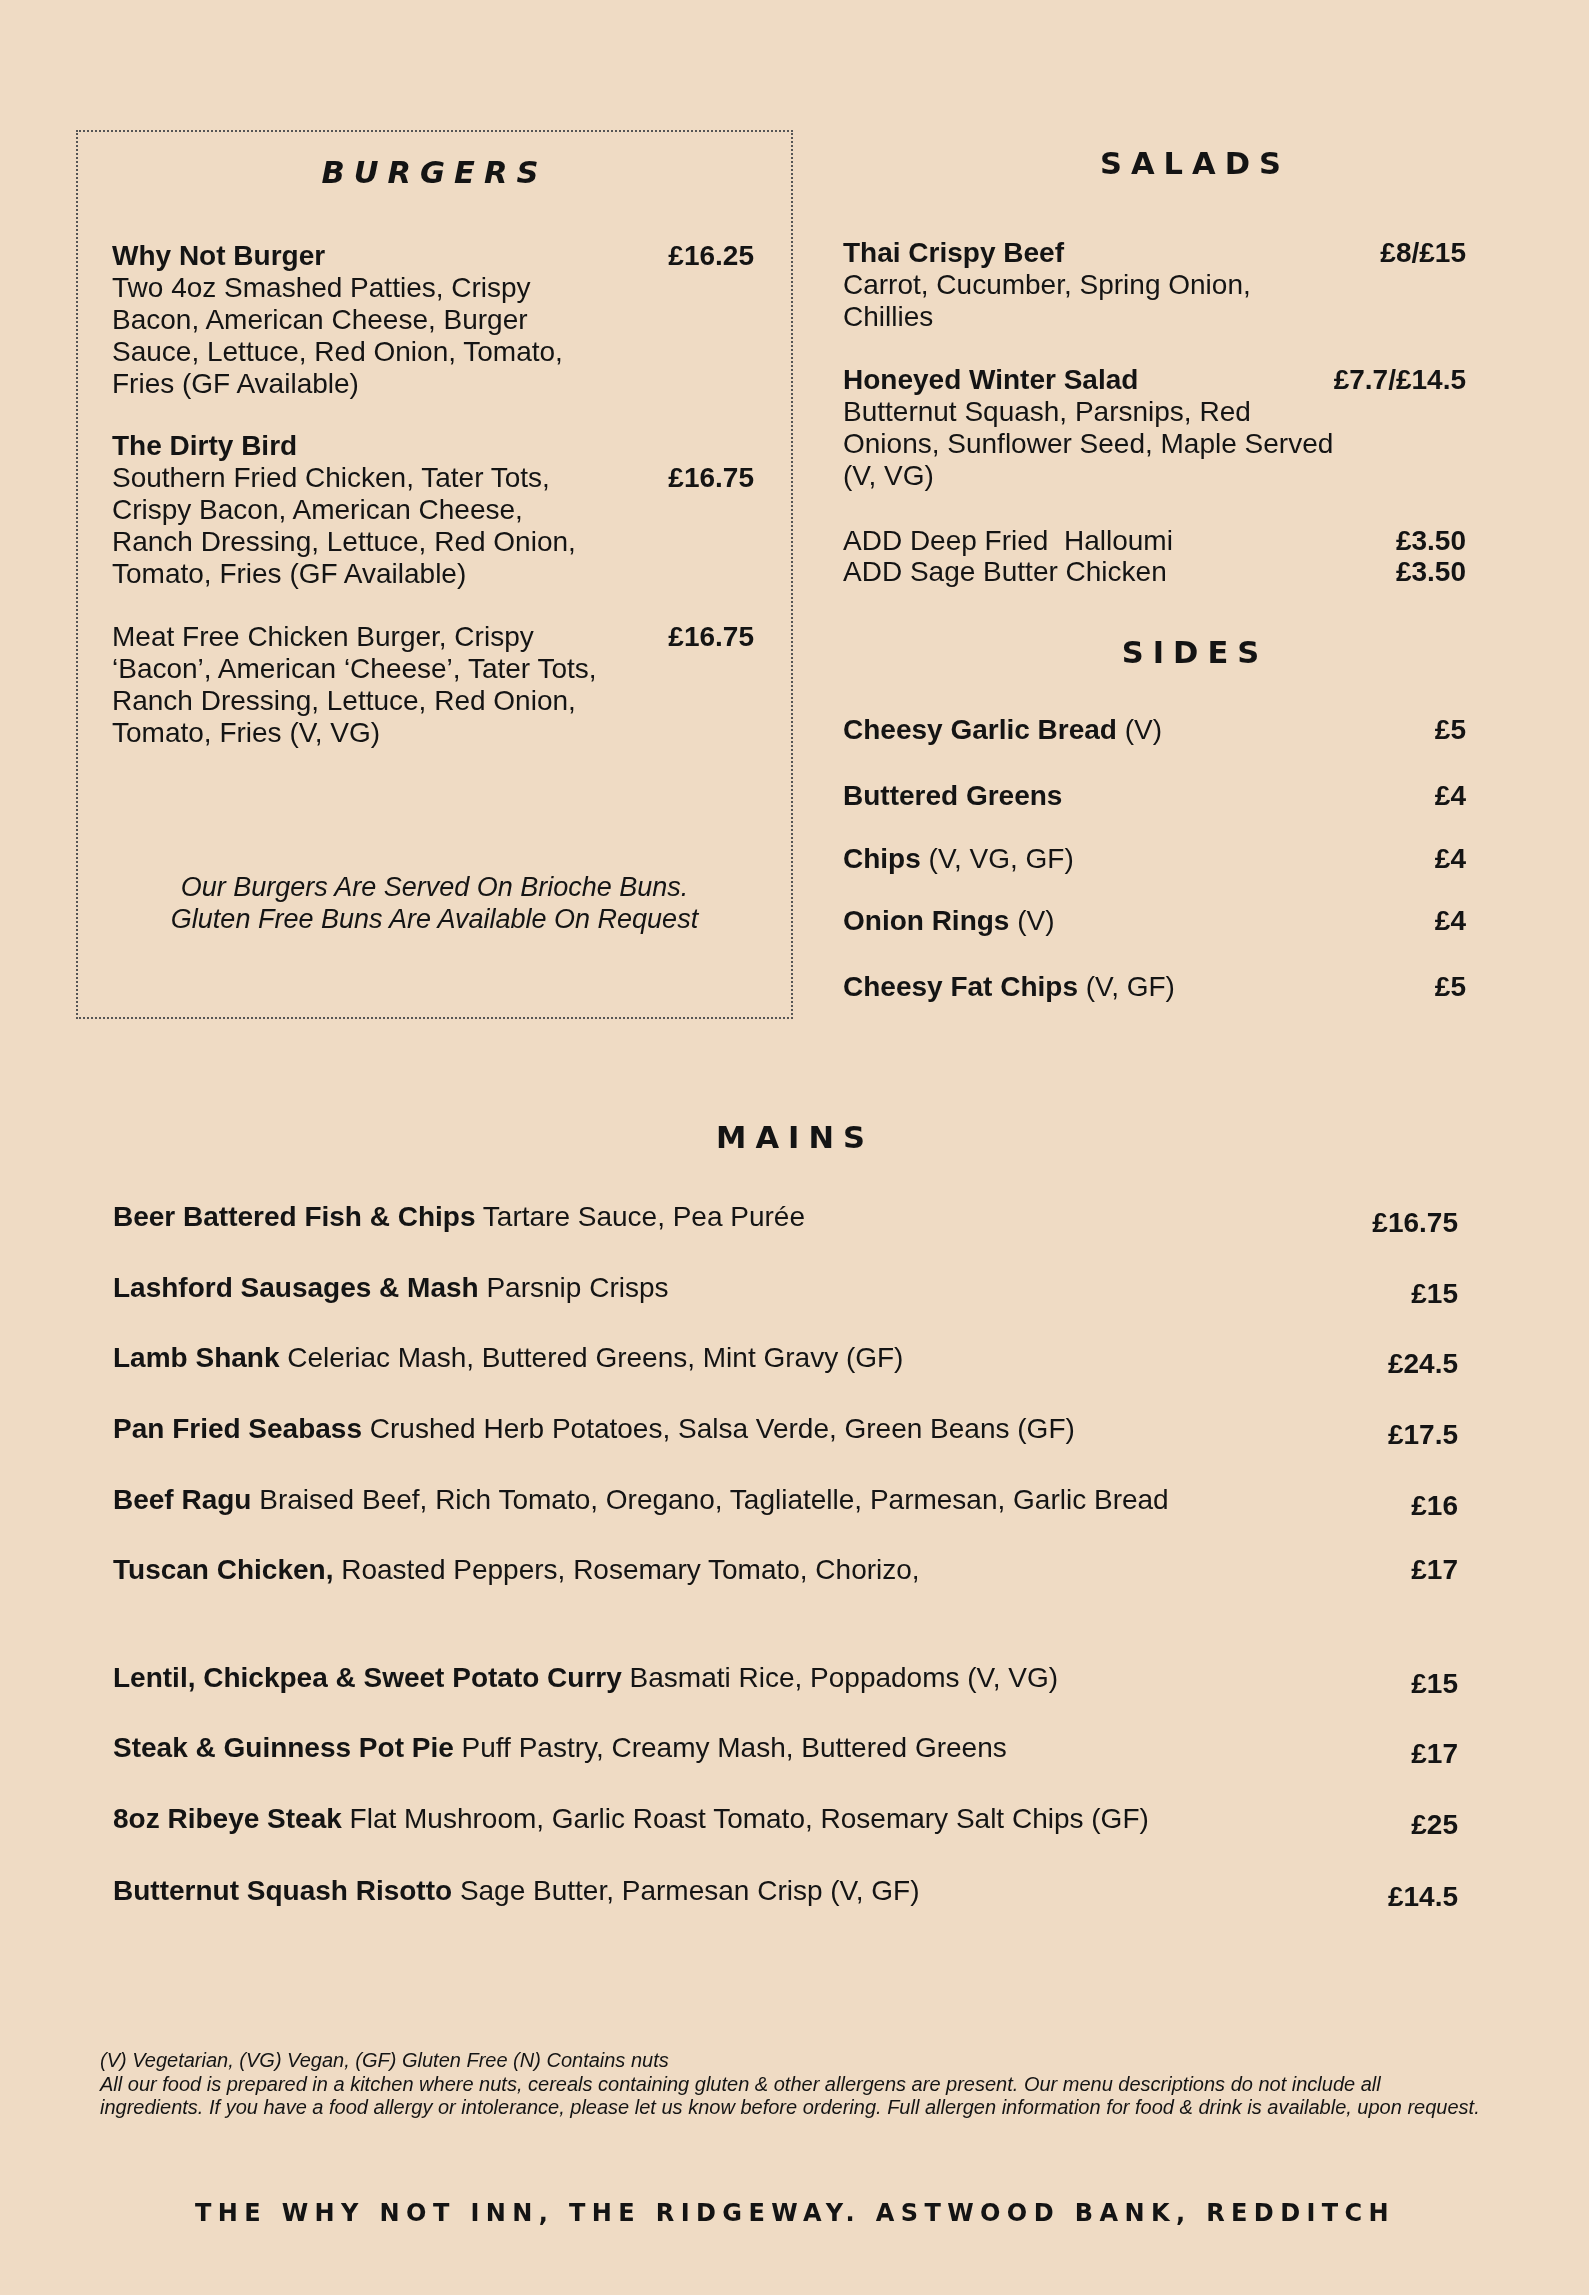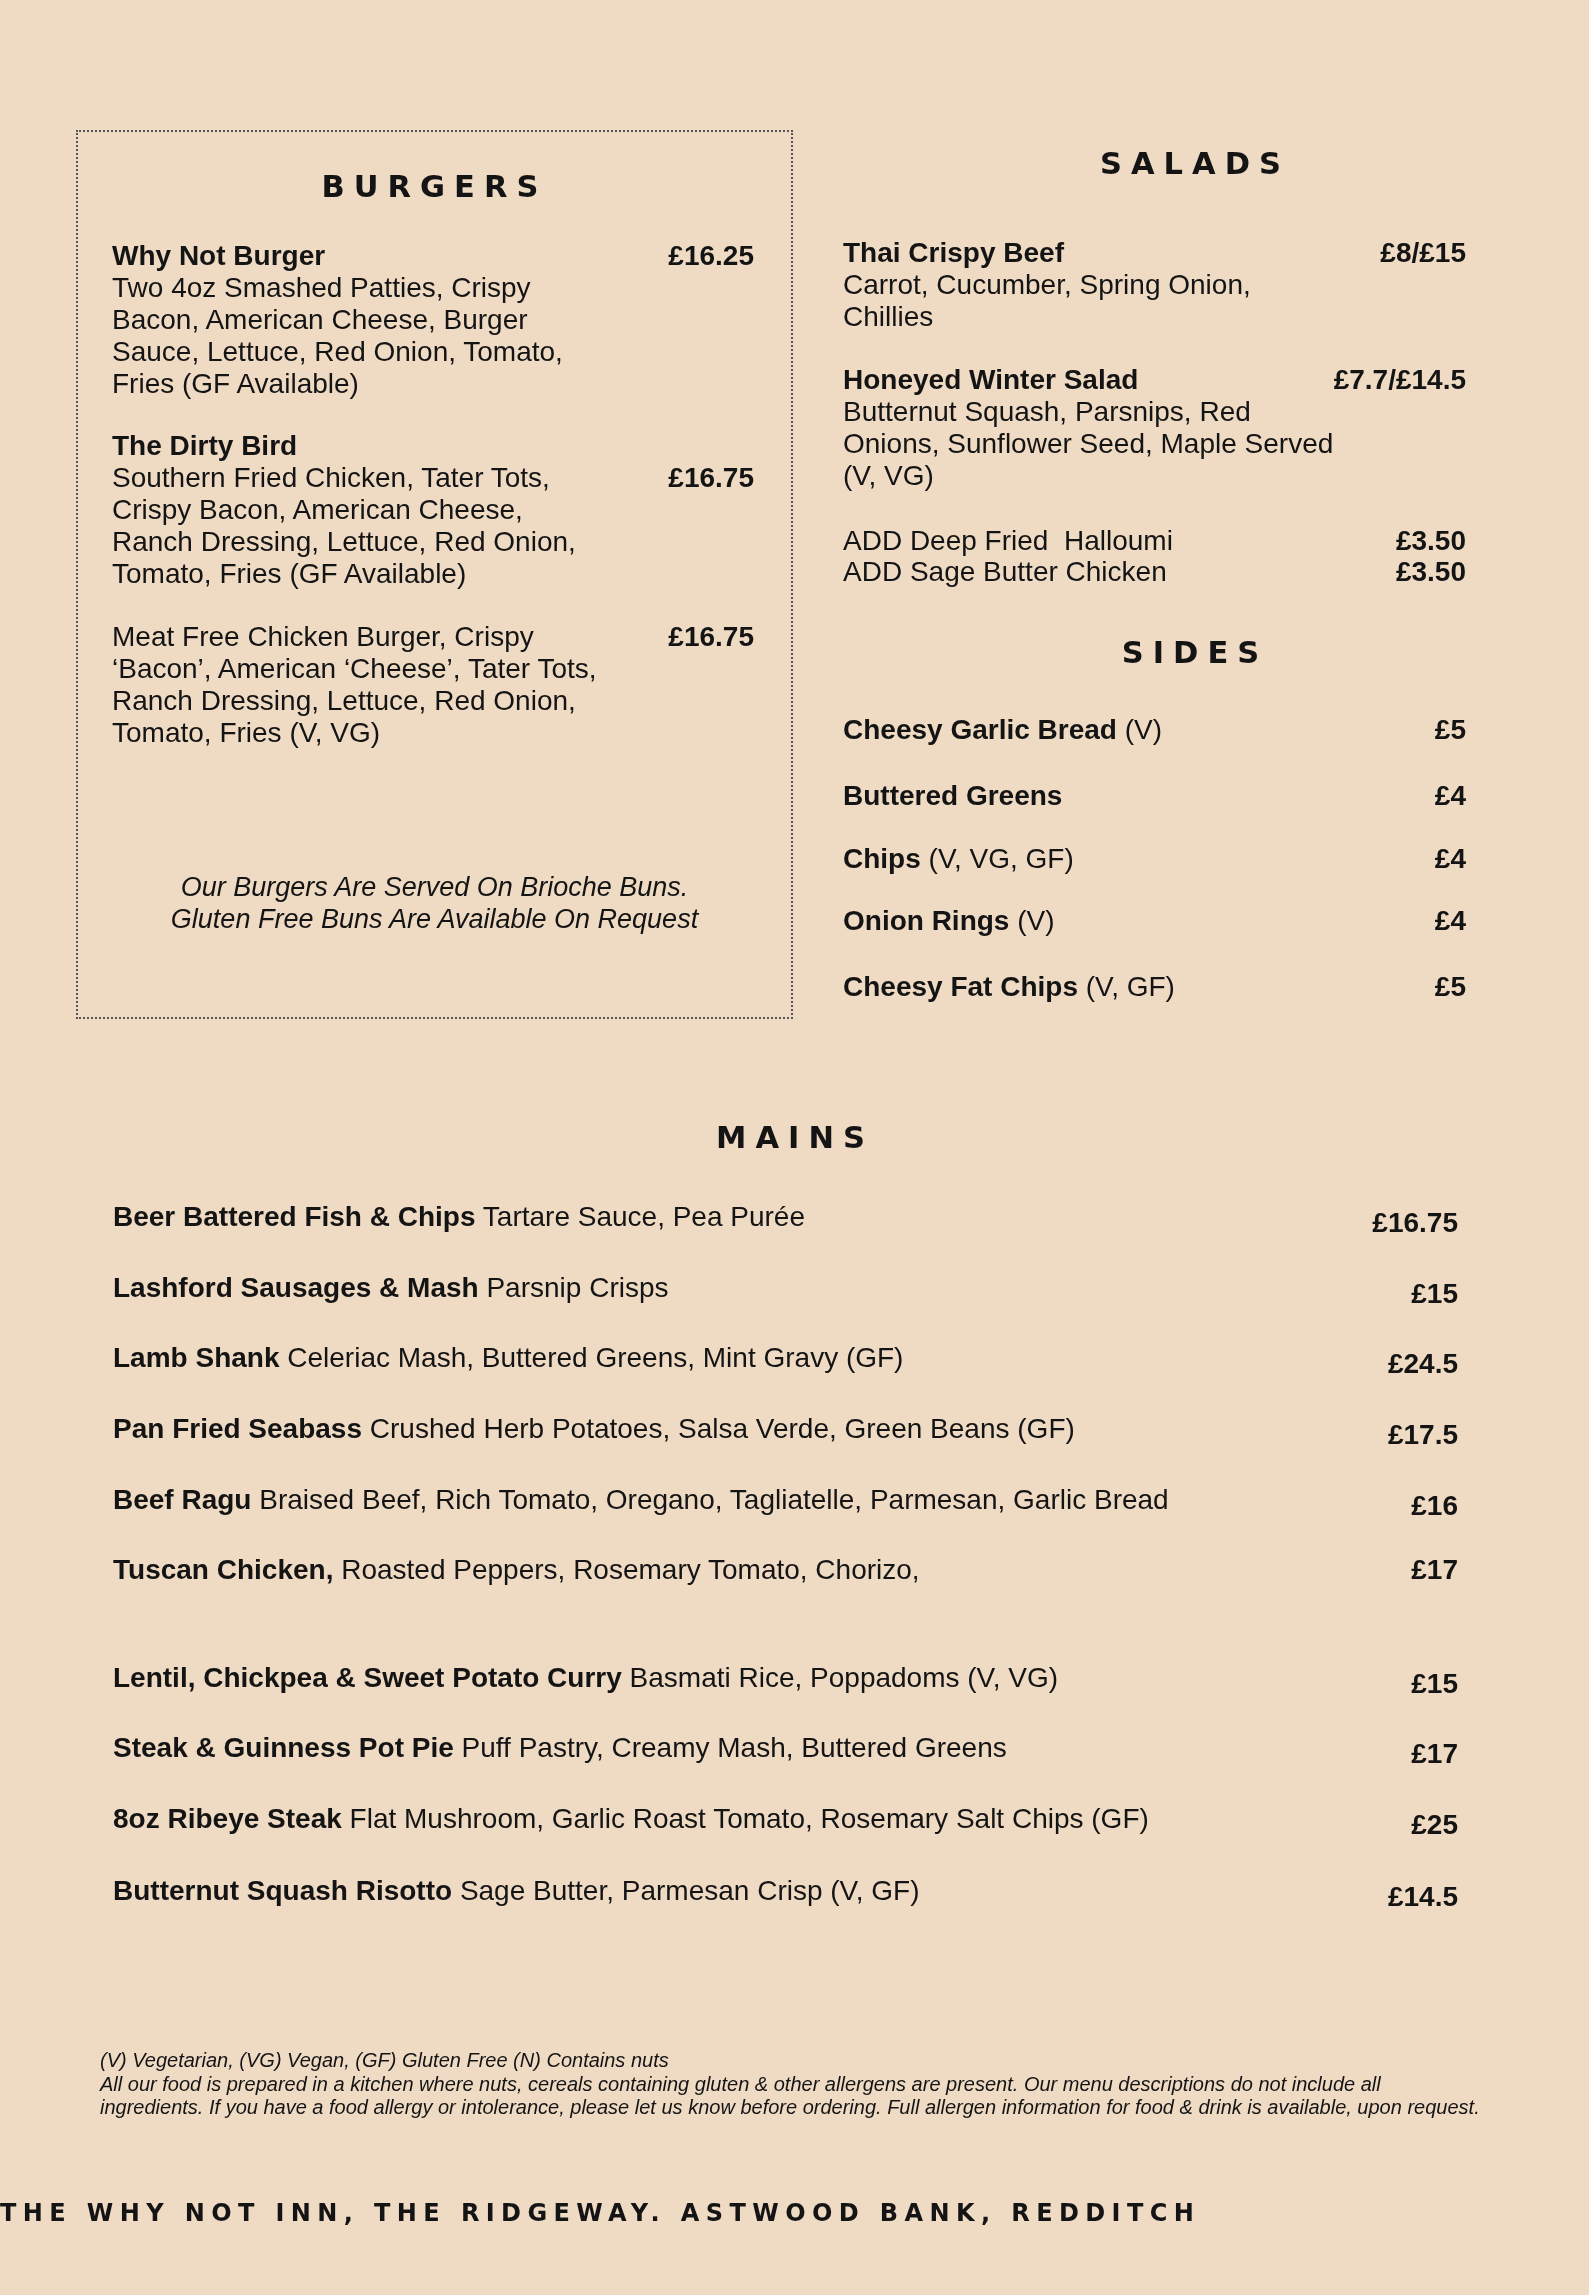--- a/index.html
+++ b/index.html
@@ -61,29 +61,30 @@
     font-size: 28px; line-height: 36px;
   }
   .main .price { position: absolute; right: 0; top: 6.4px; font-weight: bold; }
   .main .desc-wrap { width: 1145px; }
   .footer-notes {
     position: absolute; left: 100px; width: 1386px; top: 2049px;
     font-style: italic; font-size: 20px; line-height: 23.5px;
   }
   .address {
     position: absolute; left: 0; width: 1590px; top: 2199px;
+    text-align: center;
     font-family: "DejaVu Sans", sans-serif;
     font-weight: bold; font-size: 24px; letter-spacing: 6.4px;
   }
 </style>
 </head>
 <body>
 
 <div class="burger-box"></div>
-<div class="heading" style="left:76px;width:717px;top:169px;">BURGERS</div>
+<div class="heading" style="left:76px;width:717px;top:155px;font-style:italic;">BURGERS</div>
 
 <div class="bi" style="top:240px;">
   <div class="item-name">Why Not Burger</div>
   <span class="price" style="top:0;">£16.25</span>
   <div class="desc">Two 4oz Smashed Patties, Crispy Bacon, American Cheese, Burger Sauce, Lettuce, Red Onion, Tomato, Fries (GF Available)</div>
 </div>
 <div class="bi" style="top:430px;">
   <div class="item-name">The Dirty Bird</div>
   <span class="price" style="top:32px;">£16.75</span>
   <div class="desc">Southern Fried Chicken, Tater Tots, Crispy Bacon, American Cheese, Ranch Dressing, Lettuce, Red Onion, Tomato, Fries (GF Available)</div>

